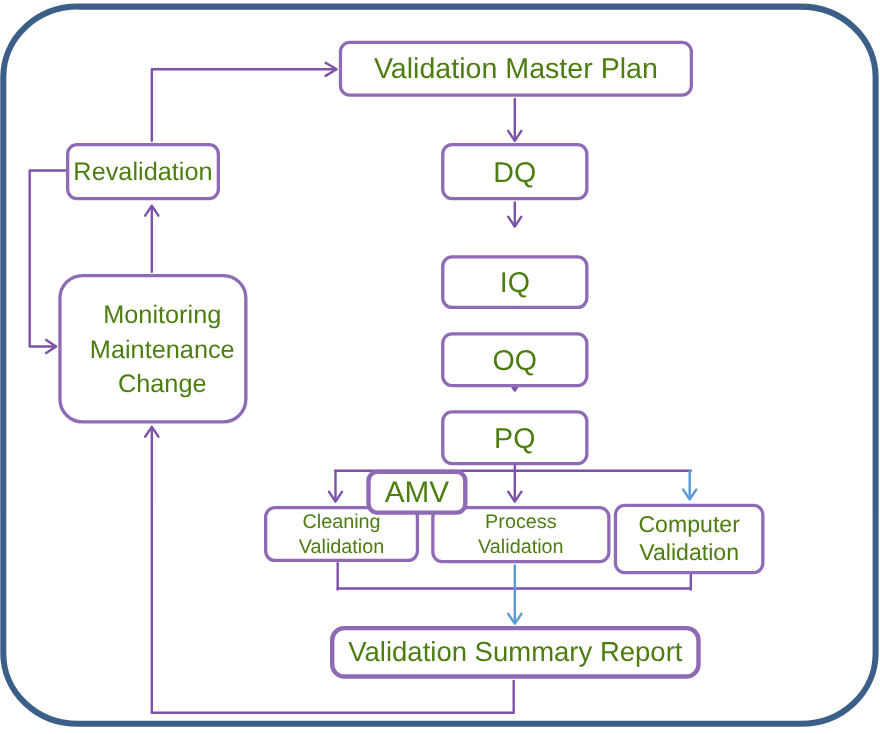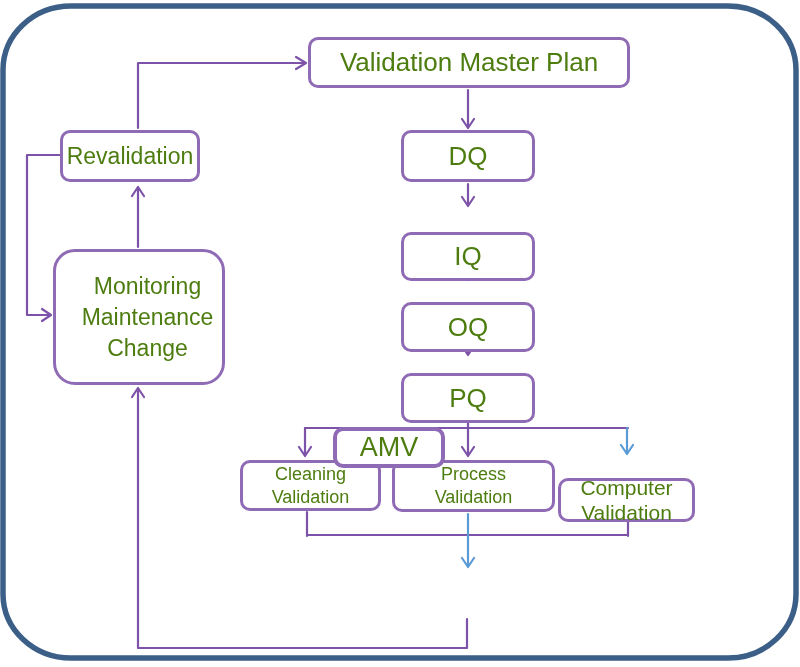--- a/index.html
+++ b/index.html
@@ -18,24 +18,24 @@
     position:absolute;box-sizing:border-box;z-index:2;
     background:#ffffff;border:3px solid #8f6bb5;border-radius:10px;
     display:flex;flex-direction:column;align-items:center;justify-content:center;
     color:#4d7c0f;text-align:center;white-space:nowrap;
   }
   .n-vmp{left:308px;top:37px;width:322px;height:51px;font-size:26px;}
   .n-dq {left:401px;top:130px;width:134px;height:52px;font-size:26px;}
   .n-iq {left:401px;top:208px;width:134px;height:49px;font-size:26px;margin-top:24px;}
   .n-oq {left:401px;top:282px;width:134px;height:50px;font-size:26px;margin-top:20px;}
   .n-pq {left:401px;top:357px;width:134px;height:50px;font-size:26px;margin-top:16px;}
-  .n-amv{left:333px;top:427px;width:112px;height:41px;font-size:27px;border-width:4px;z-index:3;}
+  .n-amv{left:333px;top:427px;width:92px;height:41px;font-size:27px;border-width:4px;z-index:3;}
   .n-cleaning{left:240px;top:460px;width:141px;height:51px;font-size:18px;line-height:23px;}
   .n-process {left:392px;top:460px;width:163px;height:52px;font-size:18px;line-height:23px;}
-  .n-computer{left:558px;top:458px;width:137px;height:44px;font-size:21px;line-height:25px;margin-top:20px;}
+  .n-computer{left:558px;top:458px;width:137px;height:64px;font-size:21px;line-height:25px;}
   .n-revalidation{left:60px;top:130px;width:140px;height:52px;font-size:23px;}
   .n-monitoring{left:53px;top:249px;width:172px;height:136px;font-size:23px;line-height:31px;border-radius:22px;padding-left:17px;}
   .n-summary{left:300px;top:569px;width:337px;height:48px;font-size:25px;border-width:4px;border-radius:13px;}
 </style>
 </head>
 <body>
 
 <div class="stage">
 
   <svg class="wires" width="800" height="667" viewBox="0 0 800 667">
@@ -127,14 +127,17 @@
   <div class="node n-revalidation">
     <span>Revalidation</span>
   </div>
 
   <div class="node n-monitoring">
     <span>Monitoring</span>
     <span>Maintenance</span>
     <span>Change</span>
   </div>
 
+  <div class="node n-summary">
+    <span>Validation Summary Report</span>
+  </div>
 
 </div>
 
 </body></html>

